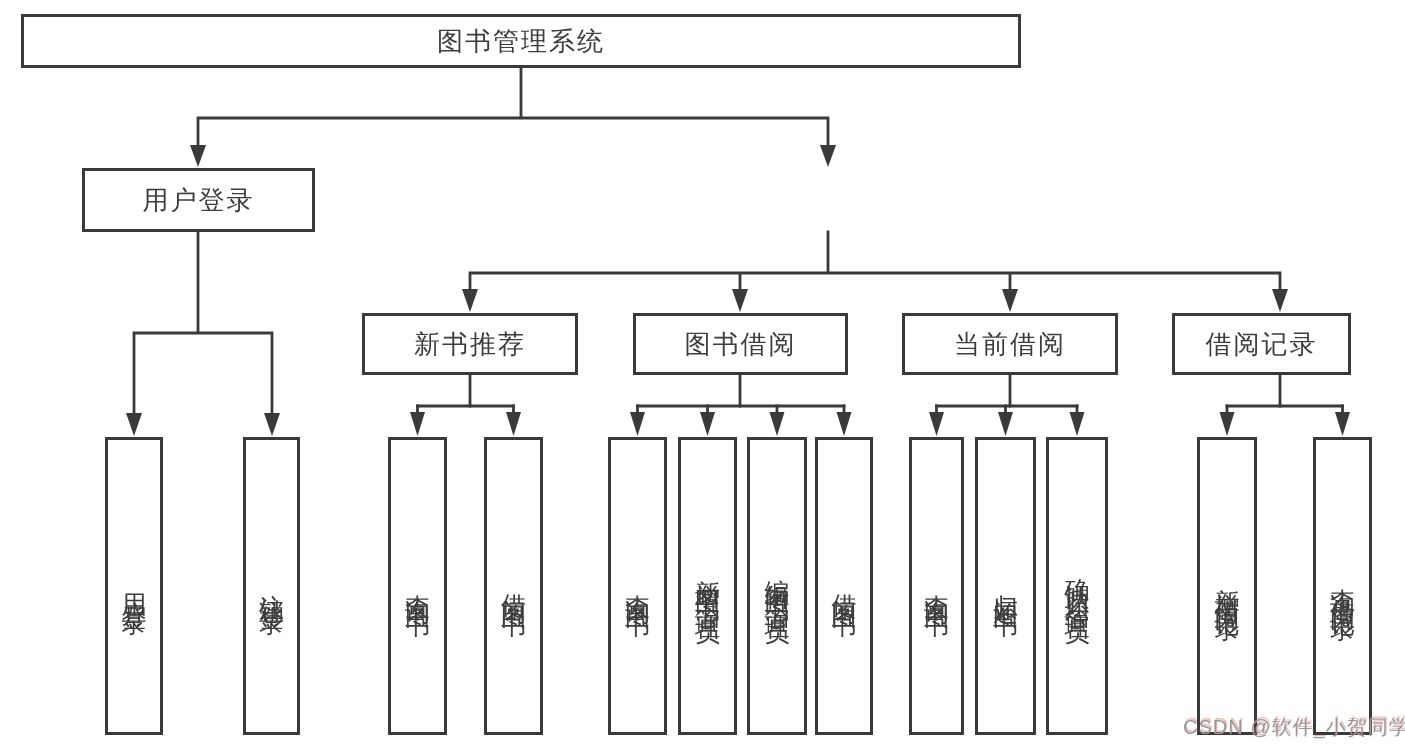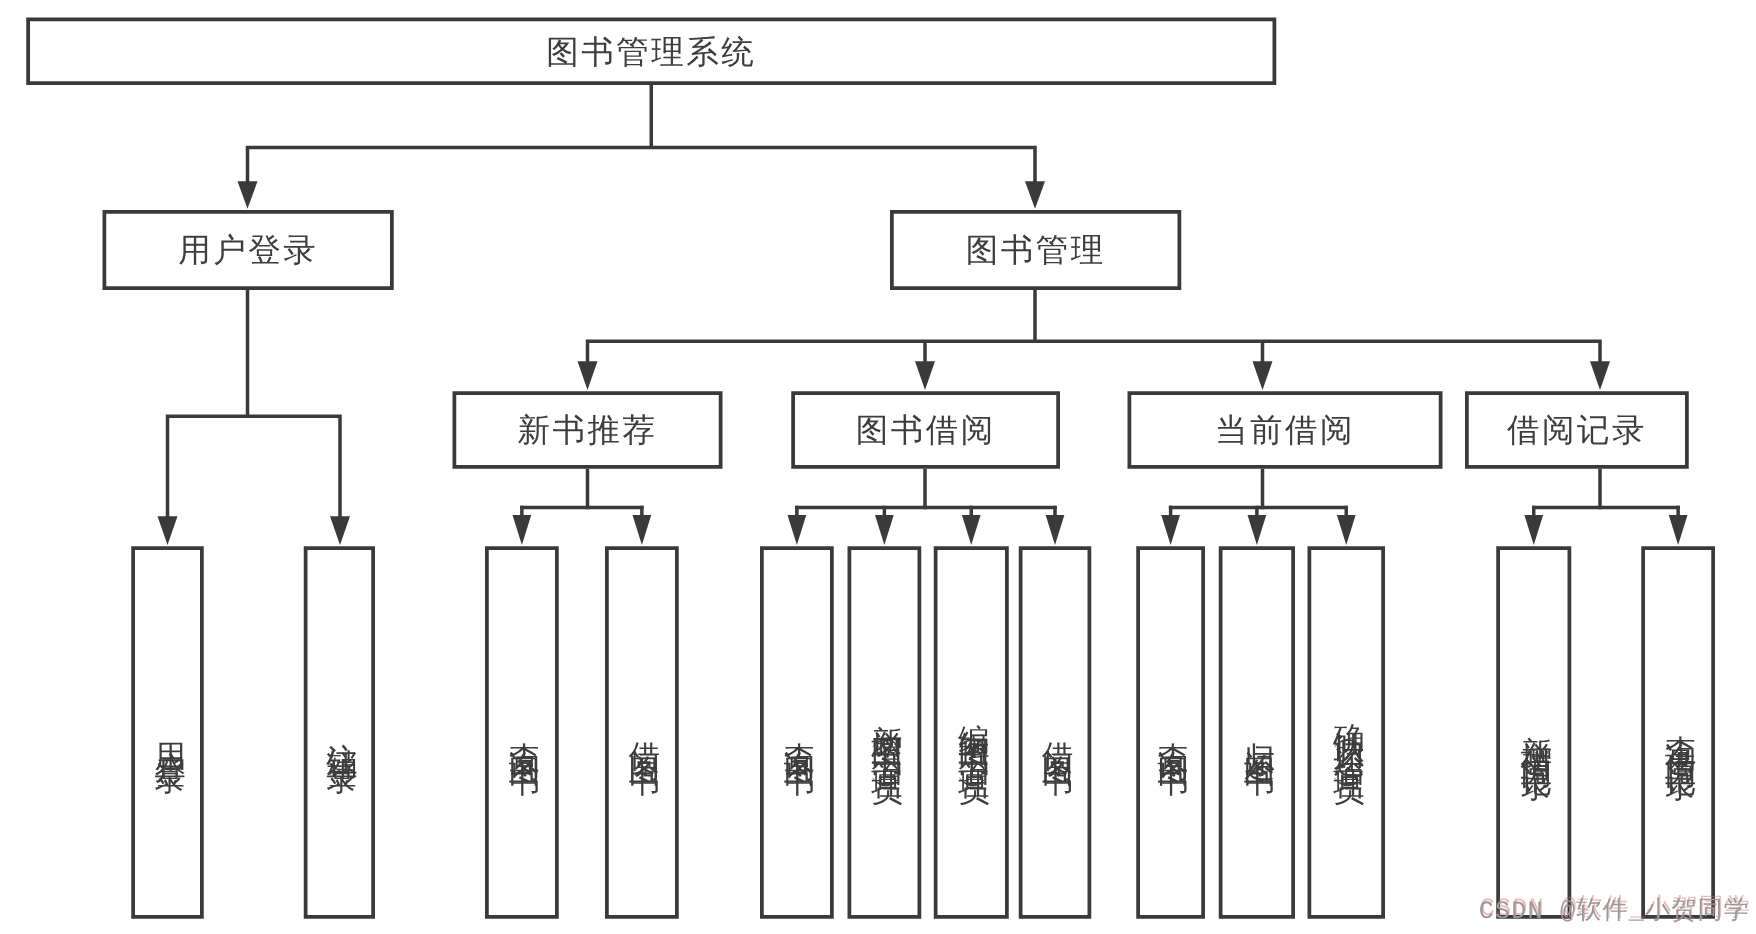--- a/index.html
+++ b/index.html
@@ -1,20 +1,20 @@
 <!DOCTYPE html>
 <html><head>
 <meta charset="utf-8">
 <style>
   html,body{margin:0;padding:0;background:#ffffff;}
   .canvas{
     position:relative;
     width:1405px;height:747px;
     background:#ffffff;
-    font-family:Liberation Mono, monospace;
+    font-family:Liberation Sans, sans-serif;
     overflow:hidden;
   }
   .connectors{position:absolute;left:0;top:0;width:1405px;height:747px;}
   .box{
     position:absolute;
     box-sizing:border-box;
     background:#ffffff;
     border:3px solid #3a3a3a;
     display:flex;align-items:center;justify-content:center;
     color:#3d3d3d;
@@ -25,21 +25,21 @@
     font-size:25px;
     letter-spacing:6px;
     line-height:1;
   }
   
   .n-root {left:21px;  top:14px;  width:1000px;height:54px;}
   .n-login{left:82px;  top:168px; width:233px; height:64px;}
   .n-mgmt {left:712px; top:168px; width:233px; height:64px;}
   .n-l3-1 {left:362px; top:313px; width:216px; height:62px;}
   .n-l3-2 {left:633px; top:313px; width:215px; height:62px;}
-  .n-l3-3 {left:902px; top:313px; width:252px; height:62px;}
+  .n-l3-3 {left:902px; top:313px; width:216px; height:62px;}
   .n-l3-4 {left:1172px;top:313px; width:179px; height:62px;}
   .leaf{top:437px;height:298px;}
   .n-leaf-1 {left:105px; width:58px;}
   .n-leaf-2 {left:243px; width:57px;}
   .n-leaf-3 {left:388px; width:59px;}
   .n-leaf-4 {left:484px; width:59px;}
   .n-leaf-5 {left:608px; width:59px;}
   .n-leaf-6 {left:678px; width:59px;}
   .n-leaf-7 {left:747px; width:60px;}
   .n-leaf-8 {left:815px; width:58px;}
@@ -101,23 +101,20 @@
     </g>
   </svg>
 
   <div class="box h n-root">
     <span>图书管理系统</span>
   </div>
 
   <div class="box h n-login">
     <span>用户登录</span>
   </div>
-  <div class="box h n-mgmt">
-    <span>图书管理</span>
-  </div>
 
   <div class="box h n-l3-1">
     <span>新书推荐</span>
   </div>
   <div class="box h n-l3-2">
     <span>图书借阅</span>
   </div>
   <div class="box h n-l3-3">
     <span>当前借阅</span>
   </div>

